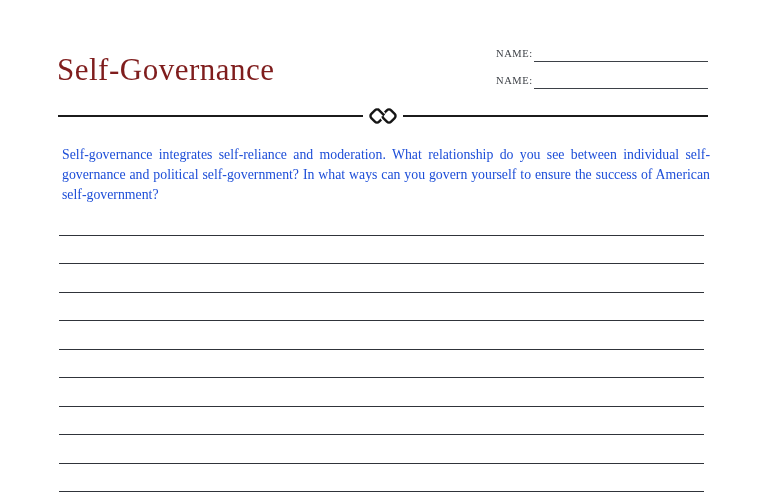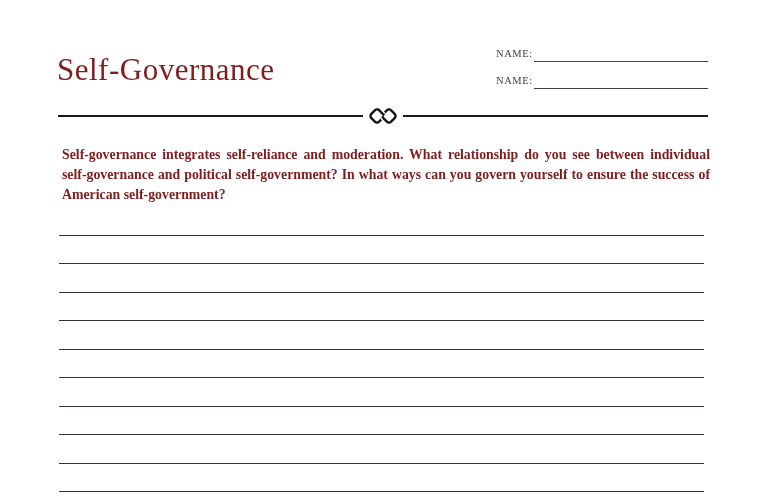--- a/index.html
+++ b/index.html
@@ -89,22 +89,21 @@
     font-style: italic;
     font-size: 15.5px;
     color: #2b2f35;
     line-height: 20px;
   }
   .directions-text {
     flex: 1;
     font-size: 13.8px;
     line-height: 20px;
     text-align: justify;
-    color: #7f1d1d;
-    font-weight: bold;
+    color: #1d4ed8;
   }
 
   
   .answer-area {
     position: absolute;
     left: 59px;
     top: 207px;
     width: 645px;
   }
   .answer-line {

